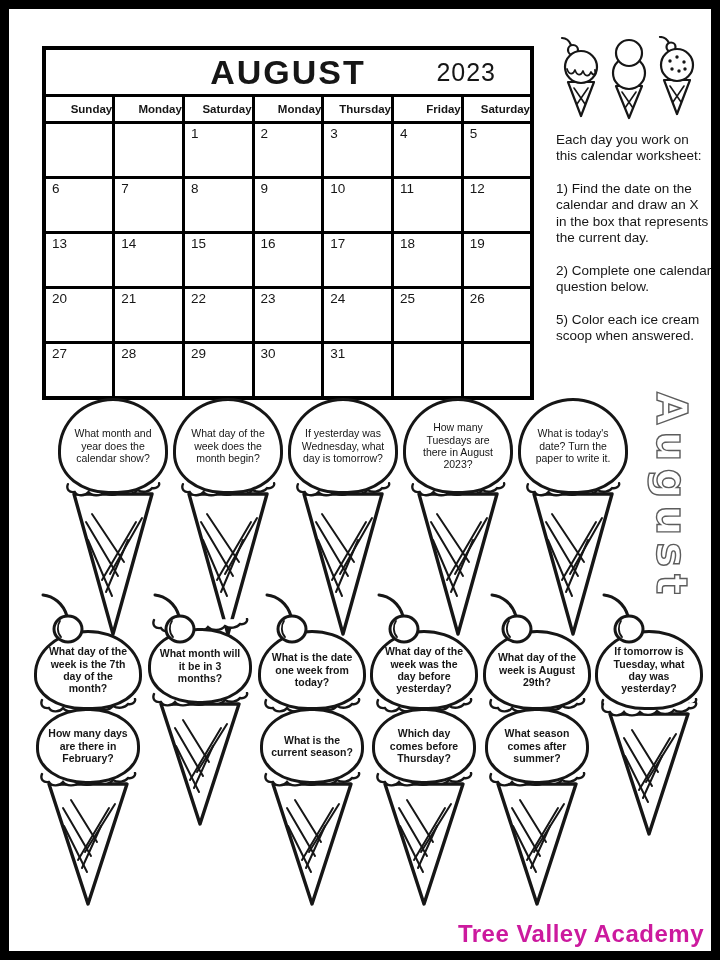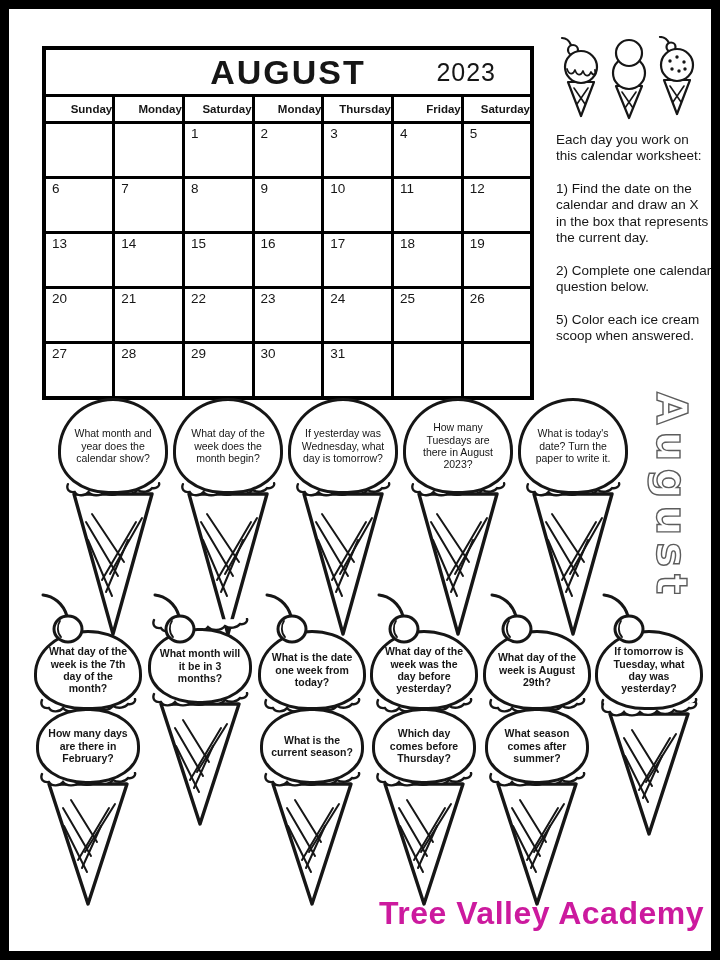--- a/index.html
+++ b/index.html
@@ -44,21 +44,21 @@
     font-size:10.5px;line-height:1.18;padding:3px 7px;
   }
   .scoop.big{width:110px;height:96px;}
   .scoop.top2{width:108px;height:80px;}
   .scoop.bot2{width:104px;height:76px;margin-top:-6px;border-radius:48% 48% 48% 48% / 50% 50% 46% 46%;}
   .drip{position:relative;z-index:2;margin-top:-12px;}
   .cone-svg{position:relative;z-index:1;margin-top:-8px;}
   .cherry{position:relative;z-index:4;margin-bottom:-14px;align-self:center;transform:translateX(-24px);}
 
   
-  .brand-footer{position:absolute;right:16px;bottom:28px;font-size:32px;font-weight:700;z-index:10;letter-spacing:.5px;}
+  .brand-footer{position:absolute;right:16px;bottom:12px;font-size:24px;font-weight:700;z-index:10;letter-spacing:.5px;}
 </style>
 </head>
 <body>
 
 <div class="page-frame"></div>
 
 <table class="calendar">
   <tbody>
       <tr>
     <td class="cal-title-cell" colspan="7">

